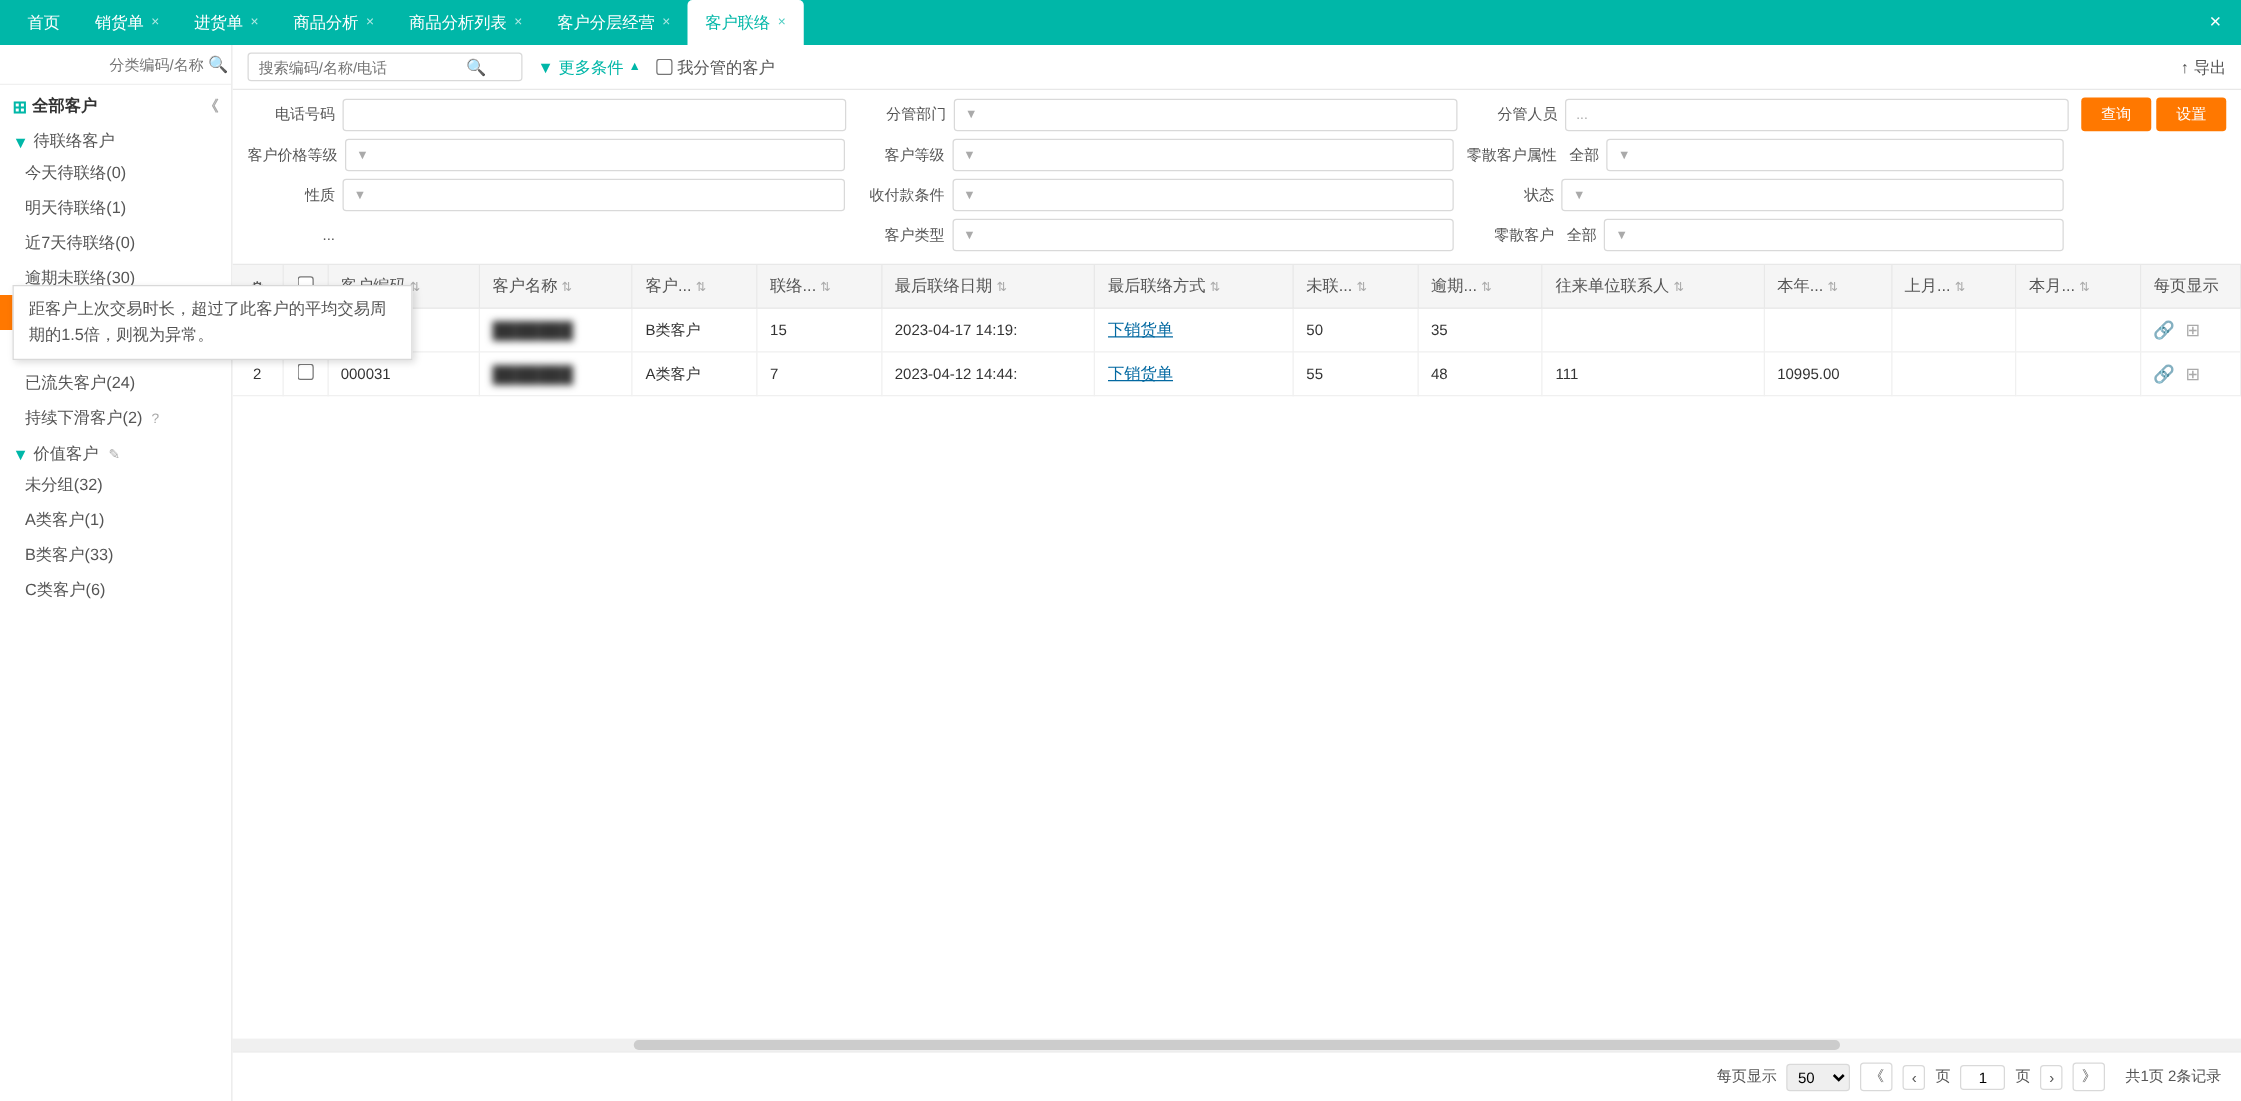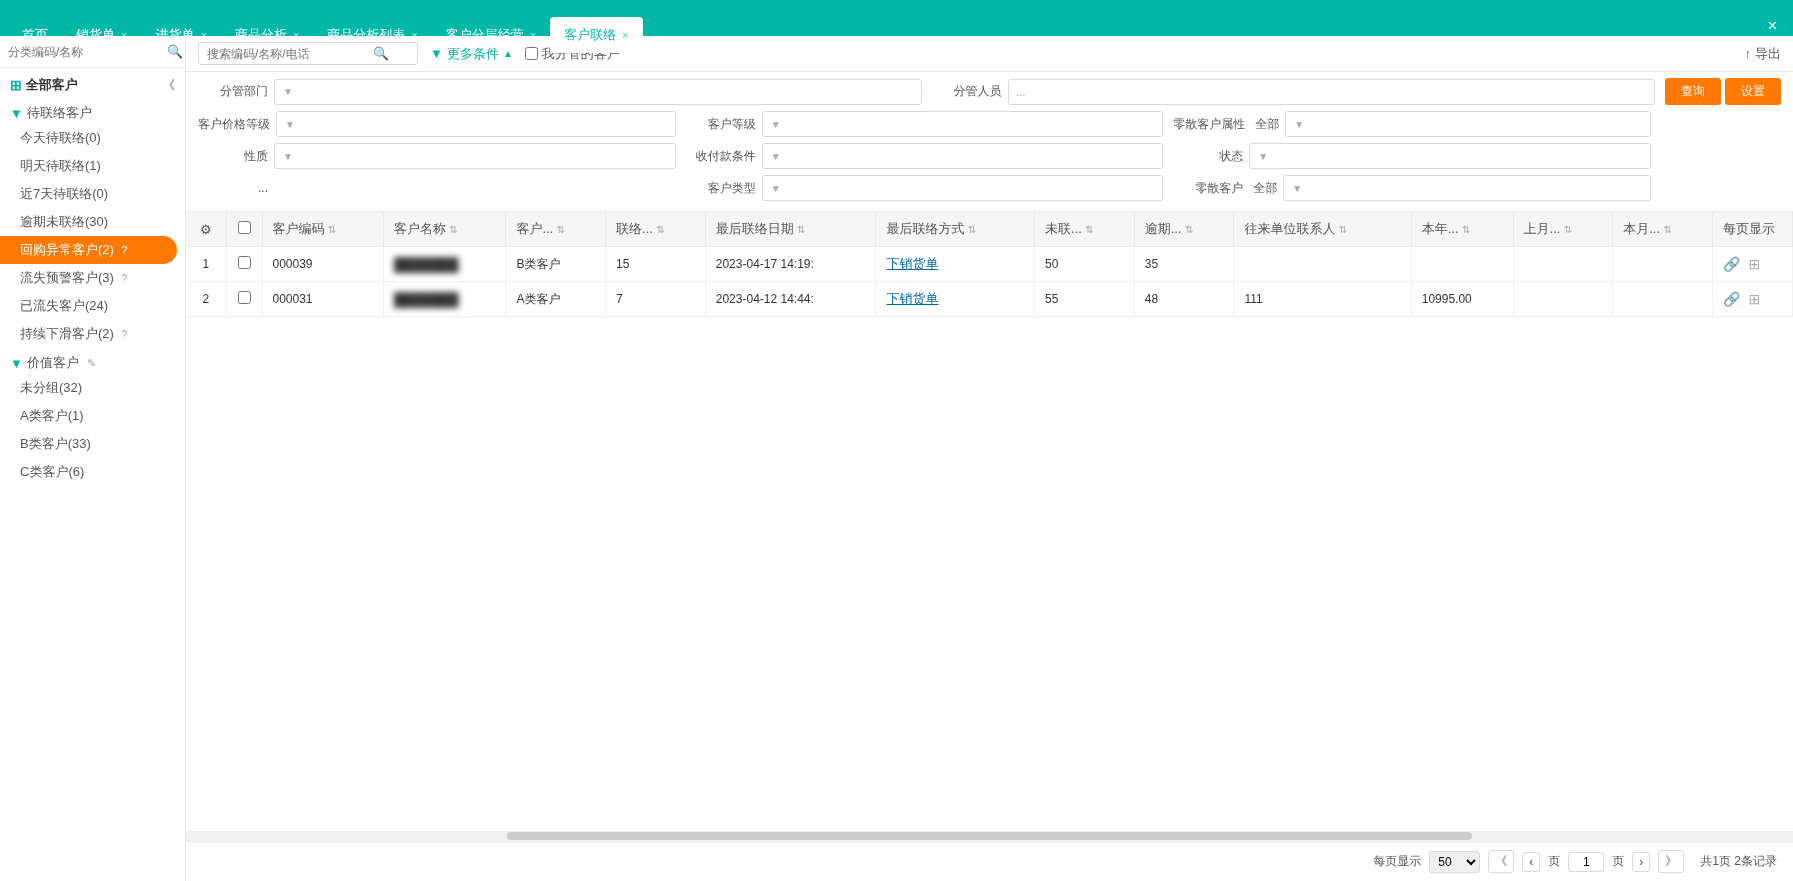--- a/index.html
+++ b/index.html
@@ -3,21 +3,22 @@
   <meta charset="utf-8">
   <style>
     * { box-sizing: border-box; margin: 0; padding: 0; font-family: 'Microsoft YaHei', Arial, sans-serif; font-size: 13px; }
     body { background: #f5f5f5; overflow: hidden; width: 1793px; height: 881px; }
 
     
     .top-nav {
       background: #00b7a8;
       height: 36px;
       display: flex;
-      padding: 17px 8px;
+      align-items: center;
+      padding: 0 8px;
       gap: 0;
       position: relative;
     }
     .nav-tab {
       color: #fff;
       padding: 0 14px;
       height: 36px;
       display: flex;
       align-items: center;
       cursor: pointer;
@@ -65,20 +66,21 @@
       padding: 8px;
       border-bottom: 1px solid #f0f0f0;
       gap: 4px;
     }
     .sidebar-search input {
       flex: 1;
       border: none;
       outline: none;
       font-size: 12px;
       color: #999;
+      text-align: right;
     }
     .sidebar-section-header {
       display: flex;
       align-items: center;
       padding: 8px 10px 4px;
       font-weight: bold;
       color: #333;
       gap: 4px;
       justify-content: space-between;
     }
@@ -417,20 +419,23 @@
     <div class="sidebar-item">
       <span>A类客户(1)</span>
     </div>
     <div class="sidebar-item">
       <span>B类客户(33)</span>
     </div>
     <div class="sidebar-item">
       <span>C类客户(6)</span>
     </div>
 
+    <div class="tooltip-box">
+      <span>距客户上次交易时长，超过了此客户的平均交易周期的1.5倍，则视为异常。</span>
+    </div>
   </div>
 
   <div class="content-area">
 
     <div class="filter-bar">
       <div class="filter-search">
         <input type="text" style="border: none; outline: none; font-size: 12px; width: 160px; color: rgb(153, 153, 153);" placeholder="搜索编码/名称/电话">
         <span style="color:#00b7a8;font-size:13px;">🔍</span>
       </div>
       <div class="more-conditions">
@@ -444,20 +449,24 @@
       </div>
       <div class="export-btn">
         <span>↑</span>
         <span>导出</span>
       </div>
     </div>
 
     <div class="advanced-filters">
 
       <div class="filter-row">
+        <div class="filter-cell">
+          <span class="filter-label">电话号码</span>
+          <div class="filter-input" style="min-width:200px;height:26px;"></div>
+        </div>
         <div class="filter-cell">
           <span class="filter-label">分管部门</span>
           <div class="filter-input" style="min-width:260px;height:26px;">
             <span class="arrow">▼</span>
           </div>
         </div>
         <div class="filter-cell">
           <span class="filter-label">分管人员</span>
           <div class="filter-input" style="min-width:200px;height:26px;">
             <span style="color:#aaa;font-size:11px;">...</span>

